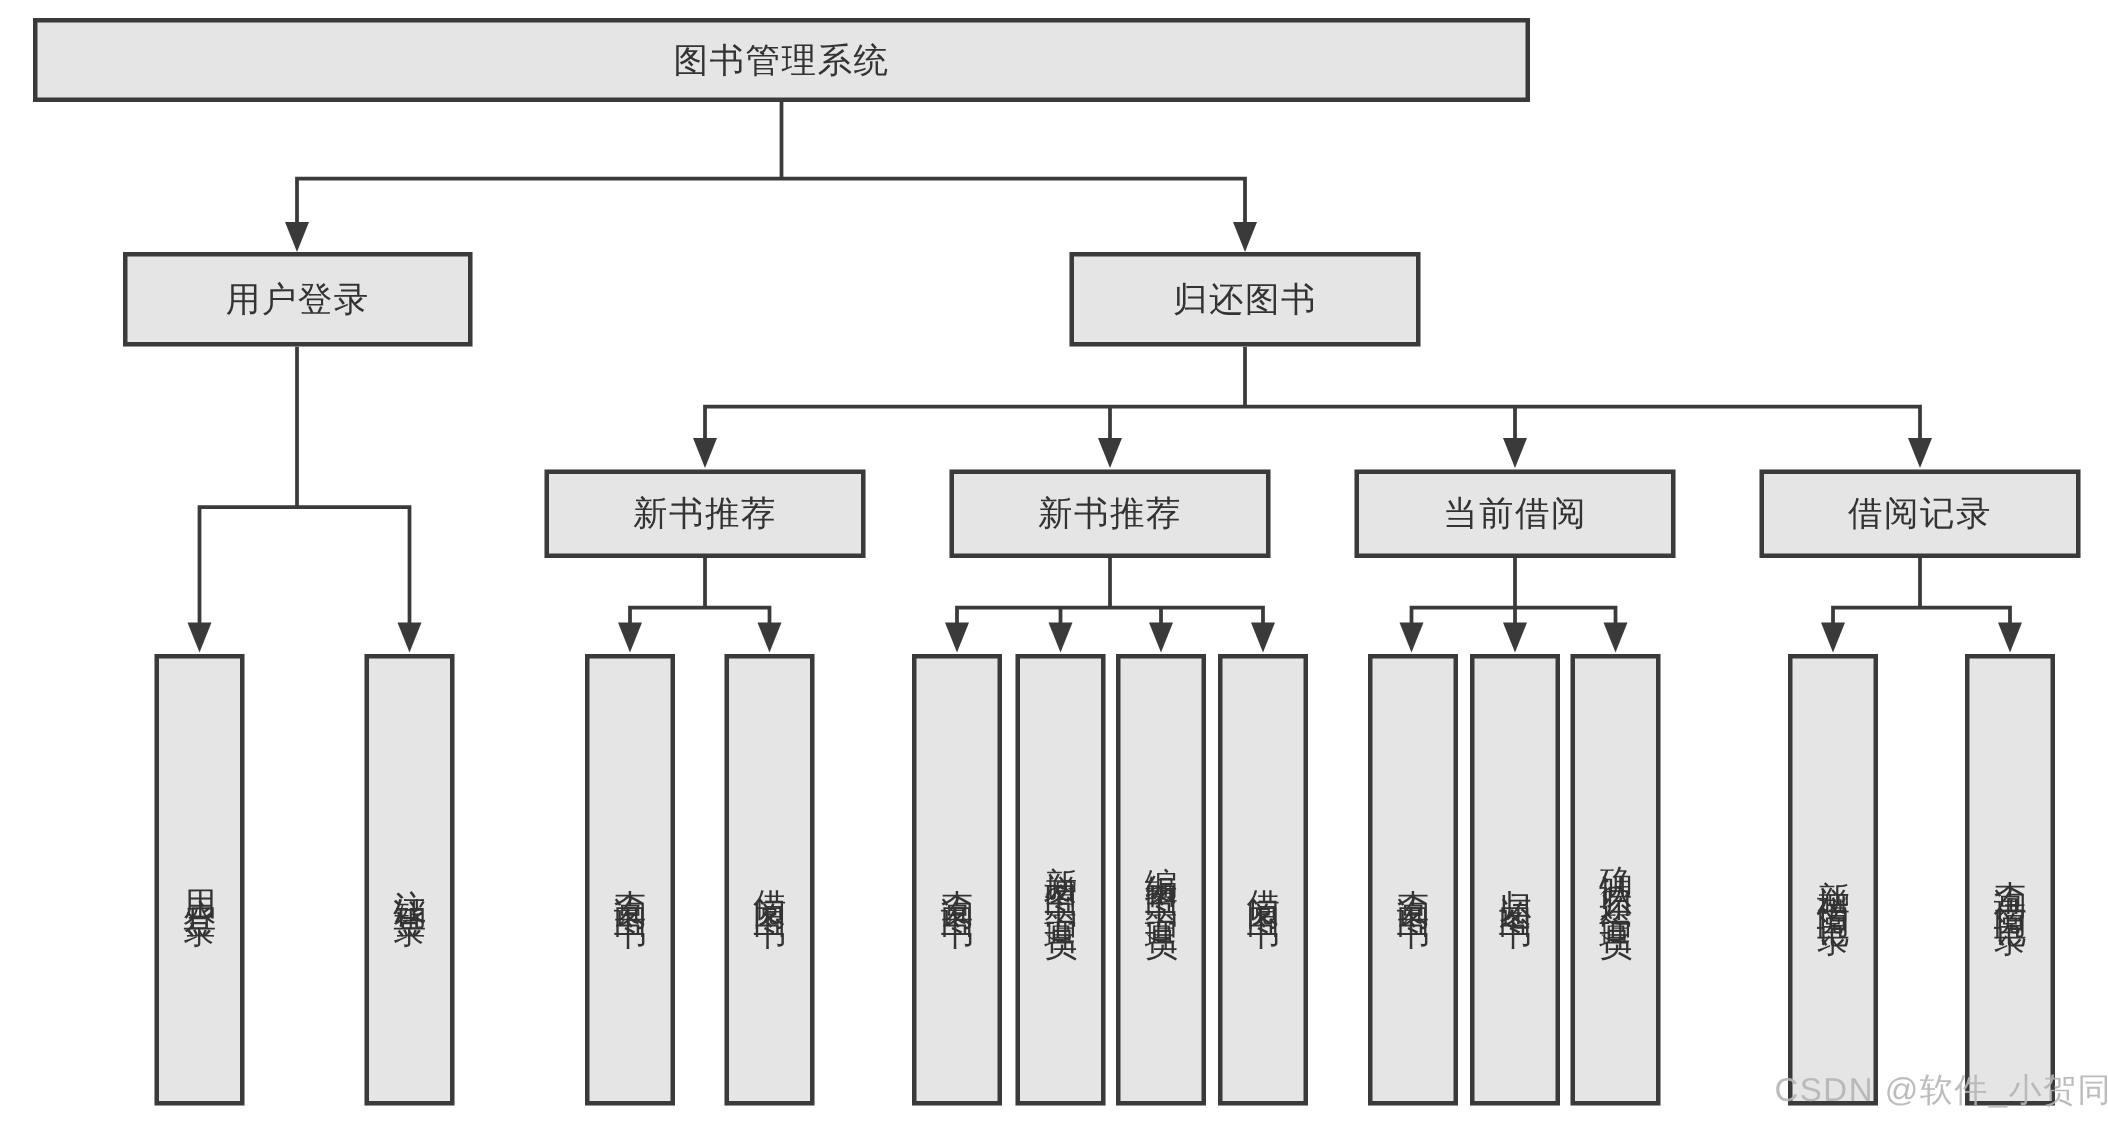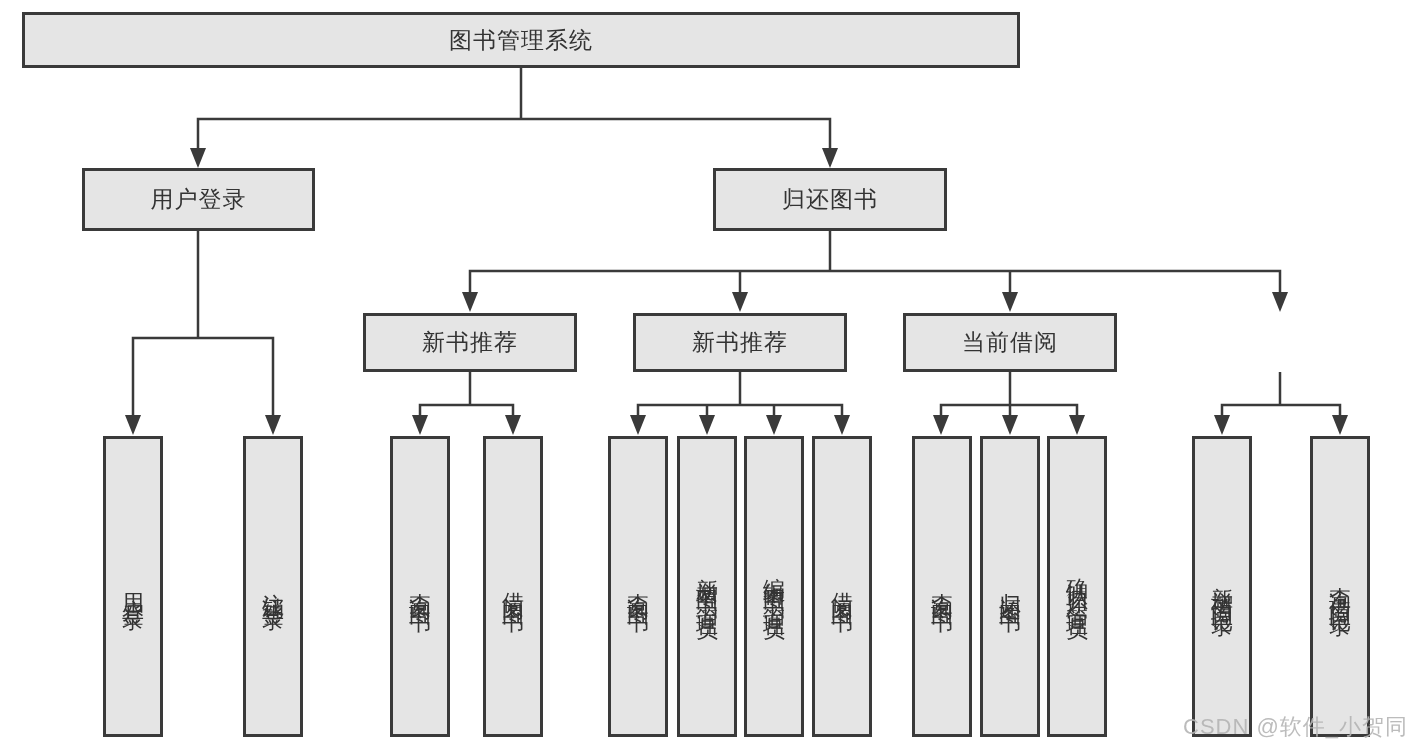--- a/index.html
+++ b/index.html
@@ -114,20 +114,23 @@
 
   <div class="node h" style="left:363px; top:313px; width:214px; height:59px;">
     <span>新书推荐</span>
   </div>
   <div class="node h" style="left:633px; top:313px; width:214px; height:59px;">
     <span>新书推荐</span>
   </div>
   <div class="node h" style="left:903px; top:313px; width:214px; height:59px;align-items:center;">
     <span>当前借阅</span>
   </div>
+  <div class="node h" style="left:1173px; top:313px; width:214px; height:59px;">
+    <span>借阅记录</span>
+  </div>
 
   <div class="node v" style="left:103px; top:436px; width:60px; height:301px;">
     <span>用户登录</span>
   </div>
   <div class="node v" style="left:243px; top:436px; width:60px; height:301px;">
     <span>注销登录</span>
   </div>
 
   <div class="node v" style="left:390px; top:436px; width:60px; height:301px;">
     <span>查询图书</span>

